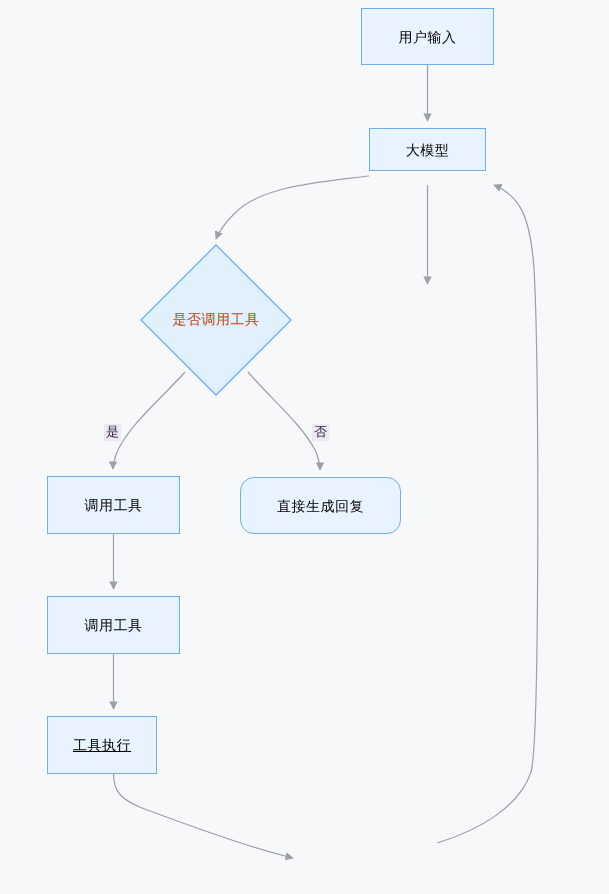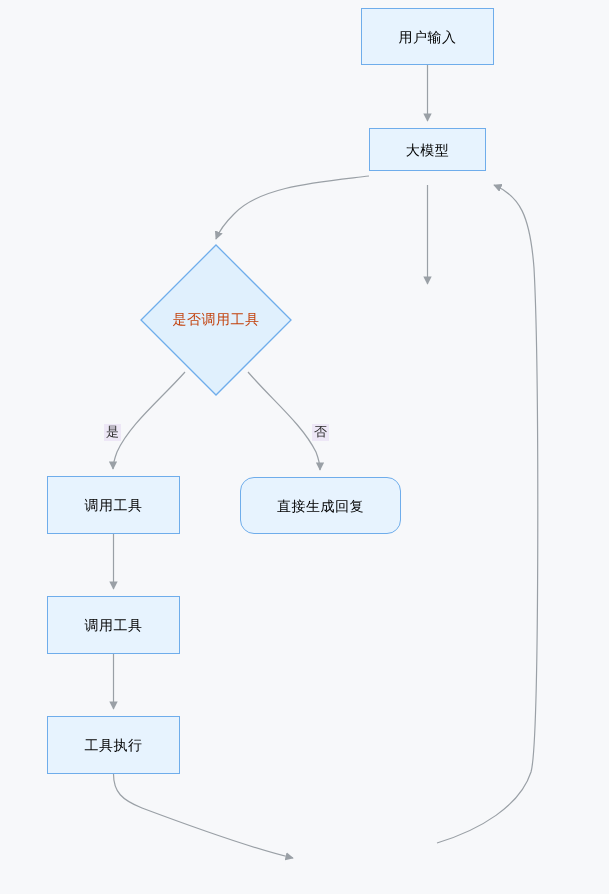--- a/index.html
+++ b/index.html
@@ -132,21 +132,21 @@
   </div>
 
   <div class="node" style="left:240px; top:477px; width:161px; height:57px;border-radius:14px;">
     <span class="node-label">直接生成回复</span>
   </div>
 
   <div class="node" style="left:47px; top:596px; width:133px; height:58px;">
     <span class="node-label">调用工具</span>
   </div>
 
-  <div class="node" style="left:47px; top:716px; width:133px; height:58px;">
+  <div class="node" style="left:47px; top:716px; width:110px; height:58px;text-decoration:underline;">
     <span class="node-label">工具执行</span>
   </div>
 
 
   <div class="edge-label" style="left:104px; top:424px;">是</div>
 
   <div class="edge-label" style="left:312px; top:424px;">否</div>
 
 </div>
 

